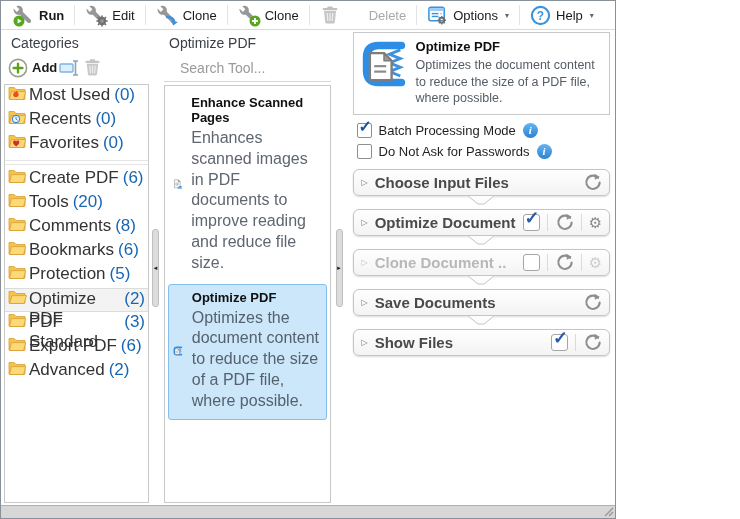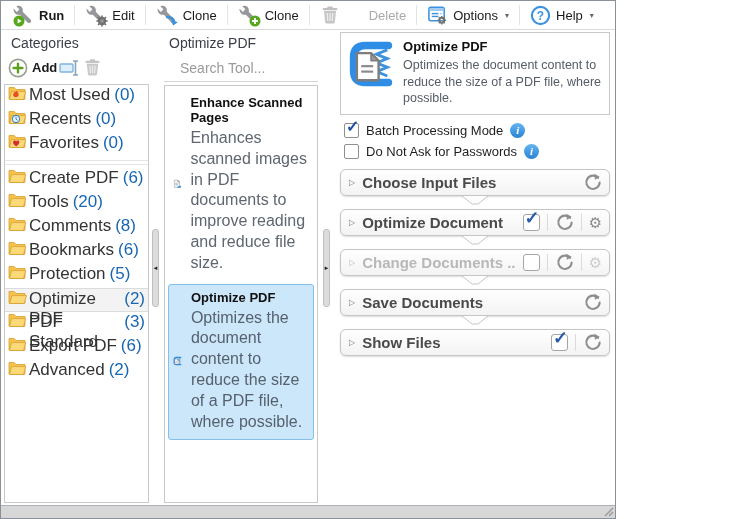--- a/index.html
+++ b/index.html
@@ -494,21 +494,21 @@
             <span class="gear-glyph">⚙</span>
           </div>
           <svg class="tail" width="26" height="9" viewBox="0 0 26 9">
               <path d="M0 0 L10 8 L16 8 L26 0" fill="#fdfdfd" stroke="#c4c4c4" stroke-width="1"></path>
             </svg>
         </div>
 
         <div class="section disabled">
           <div class="sbox">
             <span class="chev">▷</span>
-            <span class="slabel">Change Documents ..</span>
+            <span class="slabel">Clone Document ..</span>
             <span class="scb"></span>
             <span class="vsep"></span>
             <svg width="19" height="19" viewBox="0 0 20 20">
                 <path d="M15.8 5.2 a7 7 0 1 0 1.7 4.8" fill="none" stroke="#8e8e8e" stroke-width="2.2" stroke-linecap="round"></path>
                 <path d="M10.6 1.2 L16.4 4.4 L11.4 7.4 Z" fill="#8e8e8e" transform="translate(1.2,-0.4)"></path>
               </svg>
             <span class="vsep"></span>
             <span class="gear-glyph disabled">⚙</span>
           </div>
           <svg class="tail" width="26" height="9" viewBox="0 0 26 9">

